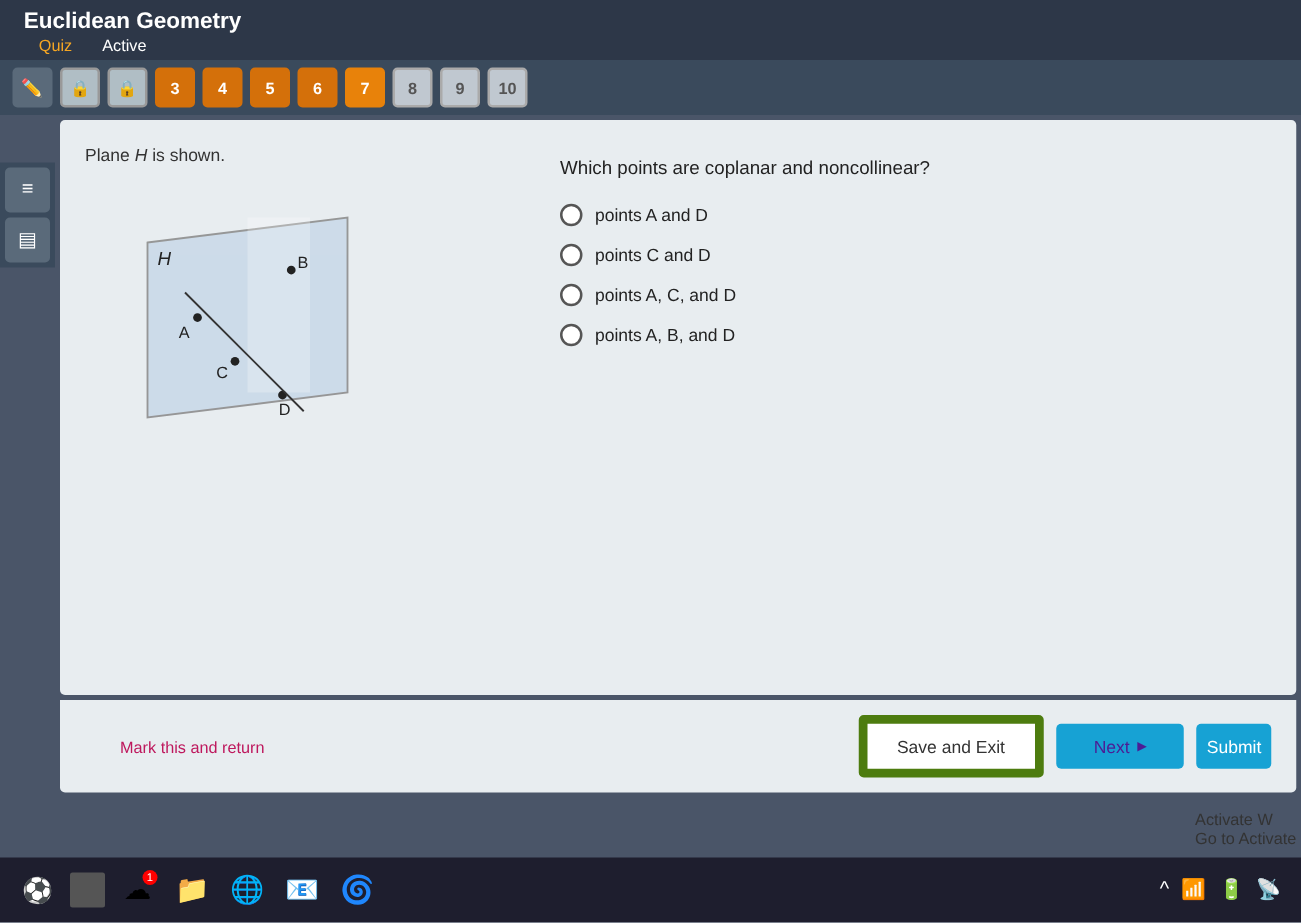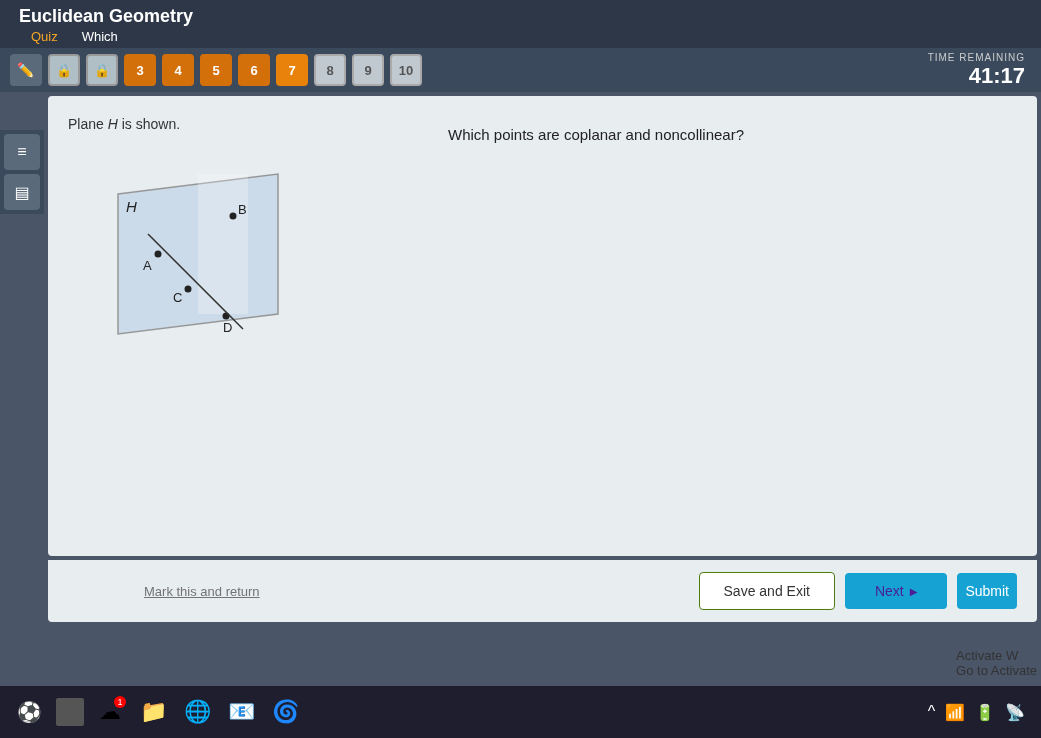--- a/index.html
+++ b/index.html
@@ -201,31 +201,29 @@
       display: flex;
       align-items: center;
       padding: 12px 20px 12px 48px;
       background: #e8edf0;
       margin: 0 4px 4px 48px;
       border-radius: 0 0 4px 4px;
       gap: 10px;
     }
 
     .mark-return-link {
-      color: #737373;
+      color: #be185d;
       font-size: 13px;
-      text-decoration: underline;
       cursor: pointer;
       flex: 1;
-      margin-left: 48px;
     }
 
     .btn-save {
       background: white;
-      border: 1px solid #4d7c0f;
+      border: 7px solid #4d7c0f;
       color: #333;
       padding: 10px 24px;
       font-size: 14px;
       border-radius: 4px;
       cursor: pointer;
     }
 
     .btn-next {
       background: #17a2d4;
       border: none;
@@ -304,45 +302,41 @@
     }
   </style>
 </head>
 <body>
 
 <div class="header">
   <div>
     <div class="header-title">Euclidean Geometry</div>
     <div class="header-sub">
       <span>Quiz</span>
-      <span class="active-label">Which</span>
+      <span class="active-label">Active</span>
     </div>
   </div>
 </div>
 
 <div class="toolbar">
 
   <div class="tool-icon pencil">✏️</div>
 
   <div class="question-btn locked">🔒</div>
   <div class="question-btn locked">🔒</div>
 
   <div class="question-btn completed">3</div>
   <div class="question-btn completed">4</div>
   <div class="question-btn completed">5</div>
   <div class="question-btn completed">6</div>
   <div class="question-btn current">7</div>
   <div class="question-btn inactive">8</div>
   <div class="question-btn inactive">9</div>
   <div class="question-btn inactive">10</div>
 
-  <div class="time-remaining">
-    <div class="time-label">TIME REMAINING</div>
-    <div class="time-value">41:17</div>
-  </div>
 </div>
 
 <div class="side-panel">
   <div class="side-btn">≡</div>
   <div class="side-btn">▤</div>
 </div>
 
 <div class="main-content">
 
   <div class="left-section">
@@ -371,20 +365,38 @@
         <circle cx="148" cy="172" r="3.5" fill="#222"></circle>
         <text x="145" y="188" font-size="13" fill="#222">D</text>
 
         <line x1="70" y1="90" x2="165" y2="185" stroke="#333" stroke-width="1.5"></line>
       </svg>
     </div>
   </div>
 
   <div class="right-section">
     <div class="question-text">Which points are coplanar and noncollinear?</div>
+    <div class="radio-options">
+      <label class="radio-option">
+        <div class="radio-circle"></div>
+        <span class="radio-text">points A and D</span>
+      </label>
+      <label class="radio-option">
+        <div class="radio-circle"></div>
+        <span class="radio-text">points C and D</span>
+      </label>
+      <label class="radio-option">
+        <div class="radio-circle"></div>
+        <span class="radio-text">points A, C, and D</span>
+      </label>
+      <label class="radio-option">
+        <div class="radio-circle"></div>
+        <span class="radio-text">points A, B, and D</span>
+      </label>
+    </div>
   </div>
 </div>
 
 <div class="bottom-bar">
   <a class="mark-return-link">Mark this and return</a>
   <button class="btn-save">Save and Exit</button>
   <button class="btn-next">Next</button>
   <button class="btn-submit">Submit</button>
 </div>
 

